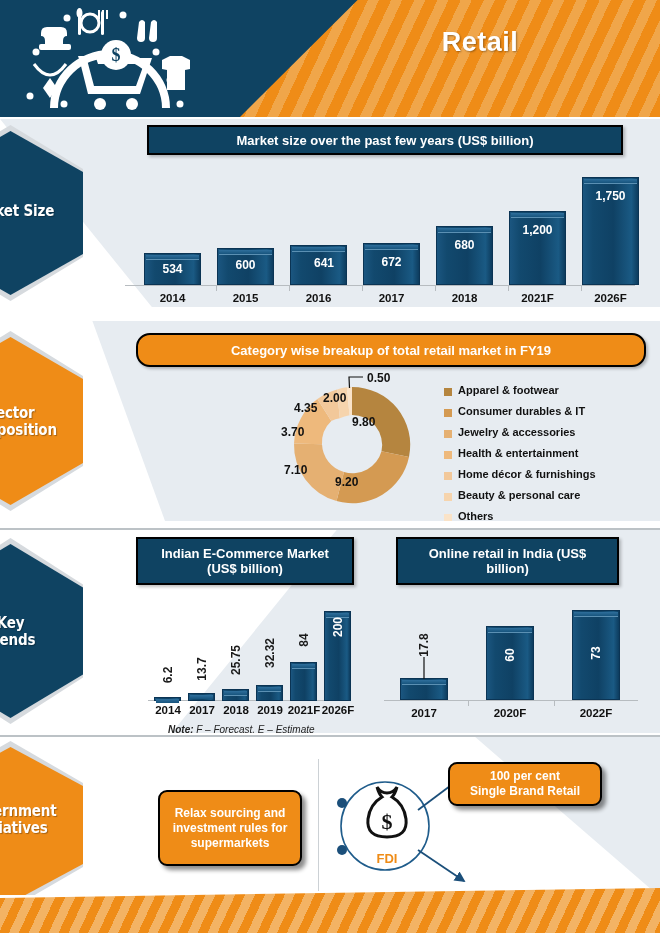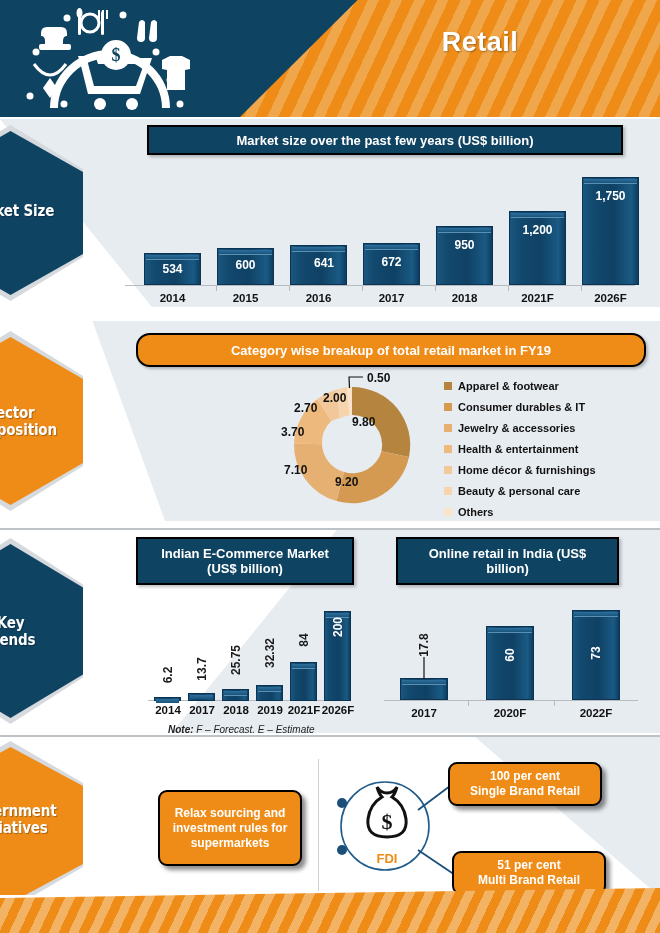--- a/index.html
+++ b/index.html
@@ -54,21 +54,21 @@
   .barval.dark{color:#1a1a1a;}
   .barval.rot{transform:rotate(-90deg);transform-origin:center center;}
   .xlabel{position:absolute;color:#111;font-weight:bold;font-size:11.5px;text-align:center;}
   .tick{position:absolute;width:1px;background:#b7bcc0;}
 
   .note{position:absolute;font-size:10px;color:#222;font-style:italic;}
   .note b{font-style:italic;}
 
   
   .legend{position:absolute;}
-  .legrow{display:flex;align-items:center;height:21px;}
+  .legrow{display:flex;align-items:flex-end;height:21px;}
   .swatch{width:8px;height:8px;margin-right:6px;flex:0 0 auto;}
   .legtext{font-size:11px;font-weight:bold;color:#111;white-space:nowrap;}
   .dlabel{position:absolute;font-size:12px;font-weight:bold;color:#111;}
 
   
   .obox{position:absolute;background:#ef8c17;border:2px solid #000;border-radius:9px;
     color:#fff;font-weight:bold;font-size:12px;display:flex;align-items:center;justify-content:center;
     text-align:center;line-height:15px;box-shadow:4px 4px 4px rgba(0,0,0,.45);}
   .vdiv{position:absolute;width:1px;background:#ccd1d5;}
 
@@ -175,21 +175,21 @@
           <div class="capline"></div>
         </div>
       <div class="barval" style="left:238px;top:92px;width:57px;">672</div>
       <div class="xlabel" style="left:238px;top:129px;width:57px;">2017</div>
       <div class="tick" style="left:310px;top:122px;height:6px;"></div>
 
       <div class="bar" style="left:311px;top:63px;width:57px;height:59px;">
           <div class="cap"></div>
           <div class="capline"></div>
         </div>
-      <div class="barval" style="left:311px;top:75px;width:57px;">950</div>
+      <div class="barval" style="left:311px;top:75px;width:57px;">680</div>
       <div class="xlabel" style="left:311px;top:129px;width:57px;">2018</div>
       <div class="tick" style="left:383px;top:122px;height:6px;"></div>
 
       <div class="bar" style="left:384px;top:48px;width:57px;height:74px;">
           <div class="cap"></div>
           <div class="capline"></div>
         </div>
       <div class="barval" style="left:384px;top:60px;width:57px;">1,200</div>
       <div class="xlabel" style="left:384px;top:129px;width:57px;">2021F</div>
       <div class="tick" style="left:456px;top:122px;height:6px;"></div>
@@ -238,21 +238,21 @@
           <path d="M67.9 14.3 A58 58 0 0 1 73 14 L73 42 A30 30 0 0 0 70.5 42.2 Z" fill="#fae3c8"></path>
         </g>
 
         <path d="M70.5 15 L70 4 L84 4" fill="none" stroke="#111" stroke-width="1.2"></path>
       </svg>
       <div class="dlabel" style="left:88px;top:-2px;">0.50</div>
       <div class="dlabel" style="left:73px;top:42px;">9.80</div>
       <div class="dlabel" style="left:56px;top:102px;">9.20</div>
       <div class="dlabel" style="left:5px;top:90px;">7.10</div>
       <div class="dlabel" style="left:2px;top:52px;">3.70</div>
-      <div class="dlabel" style="left:15px;top:28px;">2.70</div>
+      <div class="dlabel" style="left:15px;top:28px;">4.35</div>
       <div class="dlabel" style="left:44px;top:18px;">2.00</div>
     </div>
 
     <div class="legend" style="left:444px;top:54px;">
       <div class="legrow">
           <span class="swatch" style="background:#b5853f"></span>
           <span class="legtext">Apparel &amp; footwear</span>
         </div>
       <div class="legrow">
           <span class="swatch" style="background:#d49a52"></span>
@@ -423,25 +423,19 @@
       </svg>
     </div>
 
     <div class="obox" style="left:448px;top:27px;width:150px;height:40px;">
       <span>
         <span>100 per cent</span><br>
         <span>Single Brand Retail</span>
       </span>
     </div>
 
-    <div class="obox" style="left:452px;top:116px;width:150px;height:40px;">
-      <span>
-        <span>51 per cent</span><br>
-        <span>Multi Brand Retail</span>
-      </span>
-    </div>
   </div>
 
   <div class="footer">
     <div class="fstripes"></div>
   </div>
 
 </div>
 
 </body></html>

